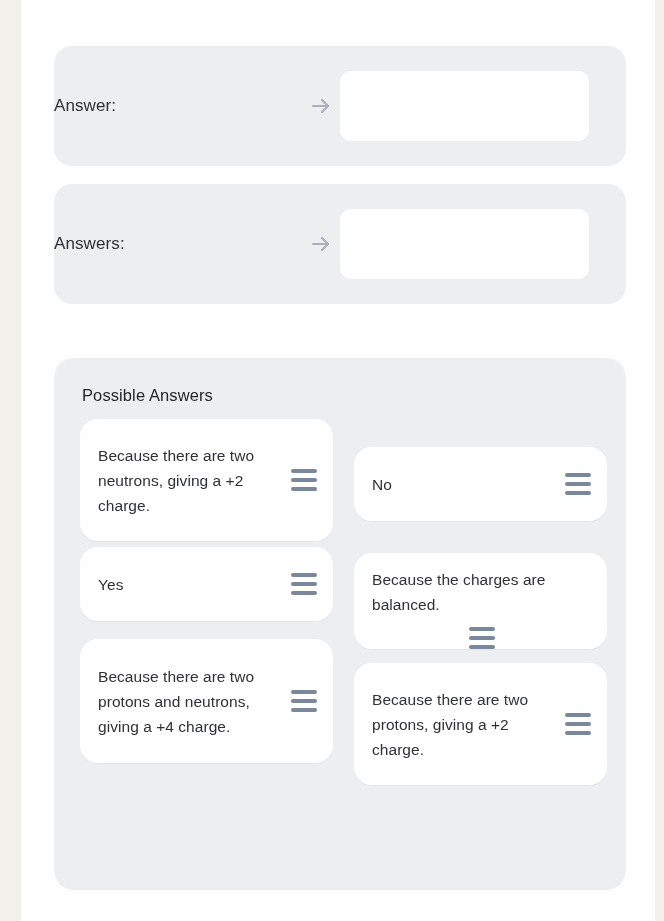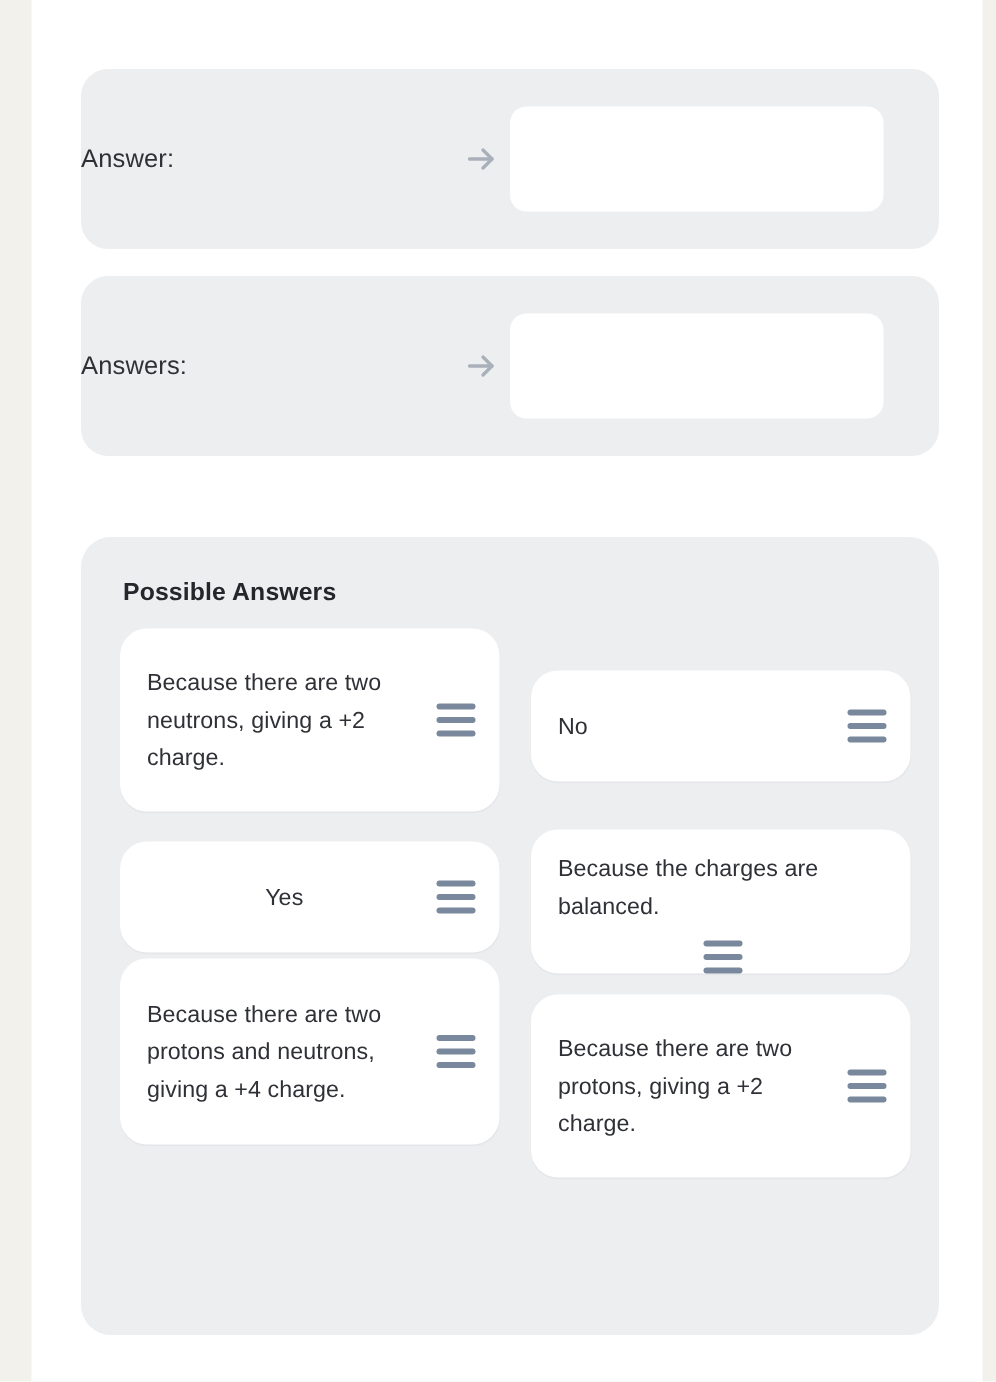--- a/index.html
+++ b/index.html
@@ -84,21 +84,21 @@
     top: 358px;
     width: 572px;
     height: 532px;
     background: #edeef0;
     border-radius: 20px;
     padding: 28px 26px 26px 26px;
   }
 
   .pool-title {
     font-size: 16.5px;
-    font-weight: bold;
+    font-weight: normal;
     color: #23262b;
     letter-spacing: .1px;
     margin: 0 0 14px 2px;
   }
 
   .pool-grid {
     position: relative;
     width: 520px;
   }
 
@@ -139,21 +139,21 @@
     border-radius: 2px;
     background: #79889c;
   }
 
   
   .col-left  { left: 0px;   width: 253px; }
   .col-right { left: 274px; width: 253px; }
 
   .row-1-left  { top: 0px;   height: 122px; }
   .row-1-right { top: 0px;   height: 74px; margin-top: 28px;  }
-  .row-2-left  { top: 142px; height: 74px; text-align: center;  }
+  .row-2-left  { top: 128px; height: 74px;  }
   .row-2-right { top: 134px; height: 96px; flex-direction: column;  }
   .row-3-left  { top: 220px; height: 124px; }
   .row-3-right { top: 244px; height: 122px; }
 </style>
 </head>
 <body>
 
 <div class="page-sheet">
   <div class="content">
 

